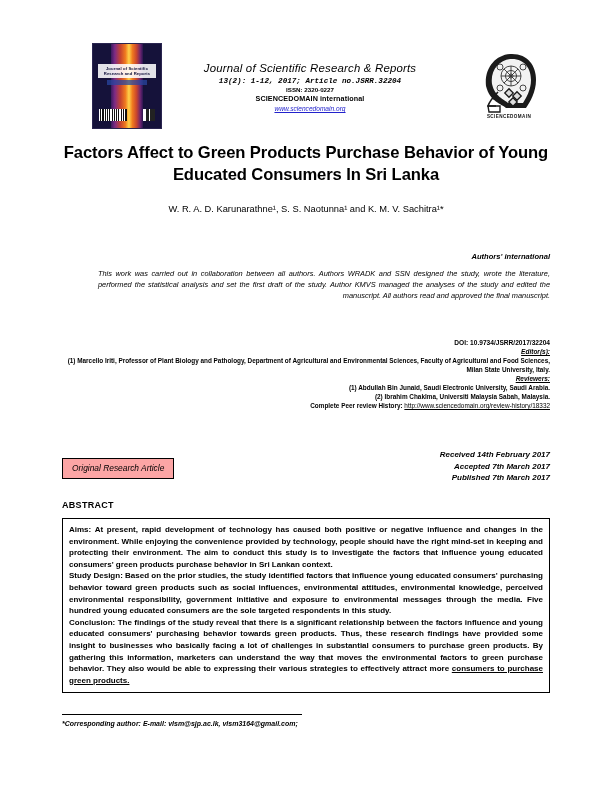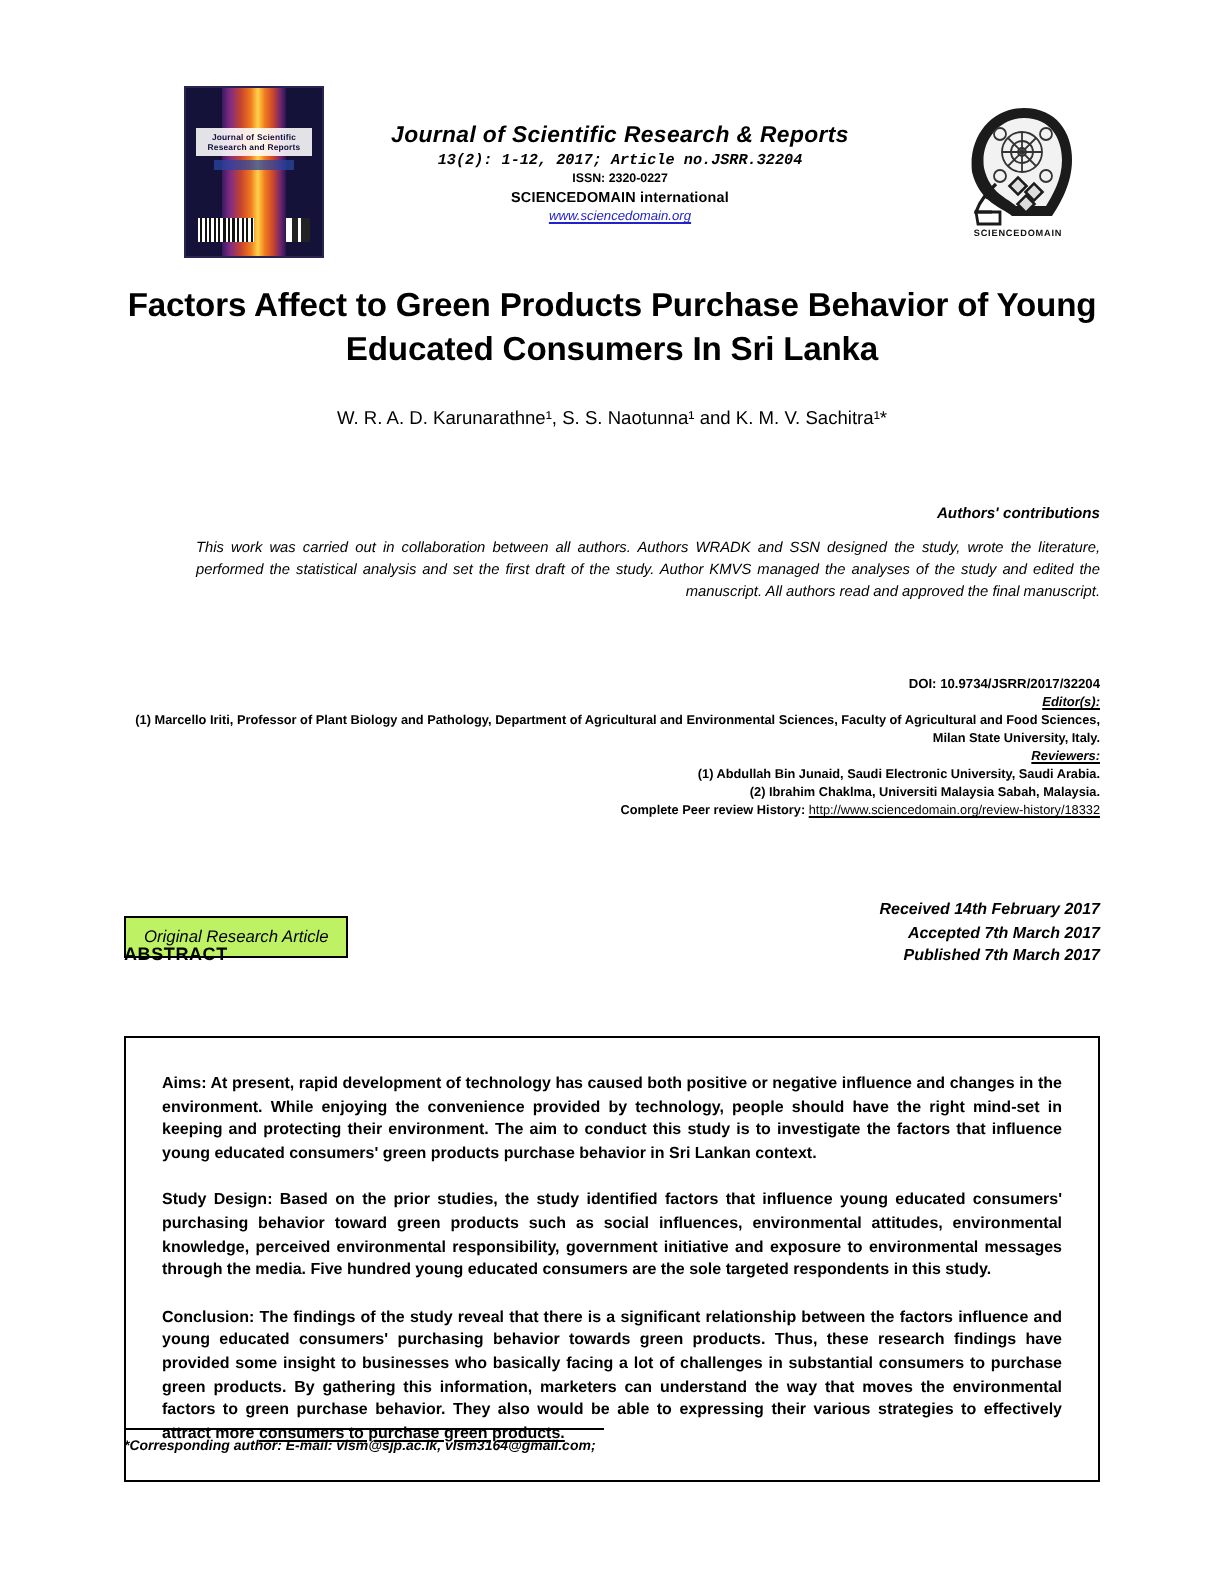--- a/index.html
+++ b/index.html
@@ -107,21 +107,21 @@
 
   .journal-block {
     position: absolute;
     left: 100px;
     top: 24px;
     width: 300px;
     text-align: center;
   }
   .journal-name {
     font-style: italic;
-    font-weight: bold;
+    font-weight: normal;
     font-size: 11.4px;
     line-height: 13px;
     letter-spacing: 0.2px;
   }
   .journal-issue {
     font-style: italic;
     font-weight: bold;
     font-size: 7.6px;
     line-height: 10px;
     margin-top: 1px;
@@ -271,46 +271,46 @@
   .orig-box {
     position: absolute;
     left: 62px;
     top: 458px;
     padding: 4px 9px 4px 9px;
     border: 1px solid #000;
     font-size: 8.4px;
     font-style: italic;
     font-weight: normal;
     line-height: 11px;
-    background: #bef264;
+    background: #fca5a5;
   }
 
   
   .abs-head {
     position: absolute;
     left: 62px;
-    top: 472px;
+    top: 500px;
     font-size: 9px;
     font-weight: bold;
     letter-spacing: 0.3px;
   }
   .abs-box {
     position: absolute;
     left: 62px;
     top: 518px;
     width: 488px;
     box-sizing: border-box;
     border: 1px solid #000;
     padding: 5px 6px 6px 6px;
     font-size: 8px;
     font-weight: bold;
     line-height: 11.6px;
     text-align: justify;
   }
-  .abs-box p { margin: 12px; }
+  .abs-box p { margin: 0; }
   .abs-underline { text-decoration: underline; }
 
   
   .foot-rule {
     position: absolute;
     left: 62px;
     top: 714px;
     width: 240px;
     border-top: 1px solid #000;
   }
@@ -379,21 +379,21 @@
       </svg>
       <div class="sd-logo-label">SCIENCEDOMAIN</div>
     </div>
   </div>
 
   <div class="title">Factors Affect to Green Products Purchase Behavior of Young Educated Consumers In Sri Lanka</div>
 
   <div class="authors">W. R. A. D. Karunarathne¹, S. S. Naotunna¹ and K. M. V. Sachitra¹*</div>
 
   <div class="contrib-wrap">
-    <div class="sec-head-right">Authors' contributions</div>
+    <div class="sec-head-right">Authors' international</div>
     <div class="contrib-body">This work was carried out in collaboration between all authors. Authors WRADK and SSN designed the study, wrote the literature, performed the statistical analysis and set the first draft of the study. Author KMVS managed the analyses of the study and edited the manuscript. All authors read and approved the final manuscript.</div>
   </div>
 
   <div class="artinfo-wrap">
     <div class="artinfo-body">
       <div class="doi">DOI: 10.9734/JSRR/2017/32204</div>
       <div class="lbl">Editor(s):</div>
       <div class="ed-line">(1) Marcello Iriti, Professor of Plant Biology and Pathology, Department of Agricultural and Environmental Sciences, Faculty of Agricultural and Food Sciences, Milan State University, Italy.</div>
       <div class="lbl">Reviewers:</div>
       <div class="rev-line">(1) Abdullah Bin Junaid, Saudi Electronic University, Saudi Arabia.</div>

